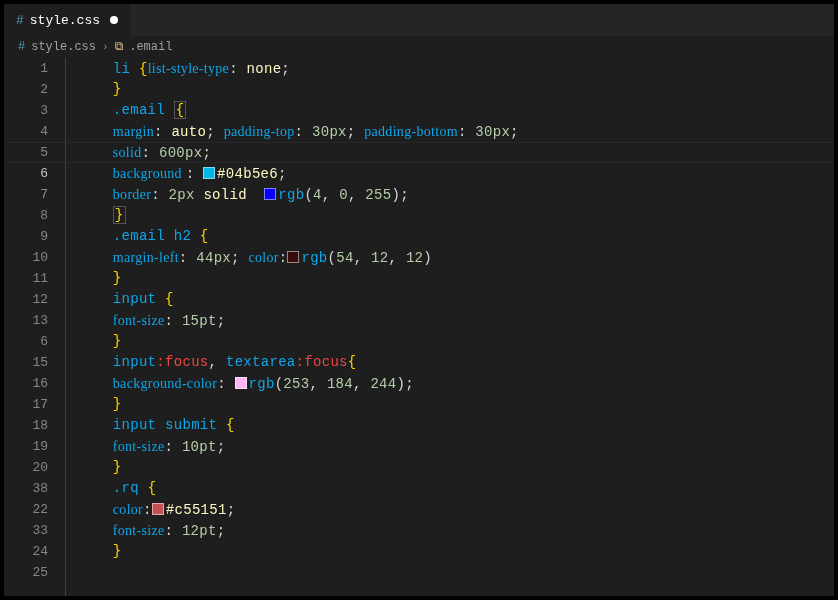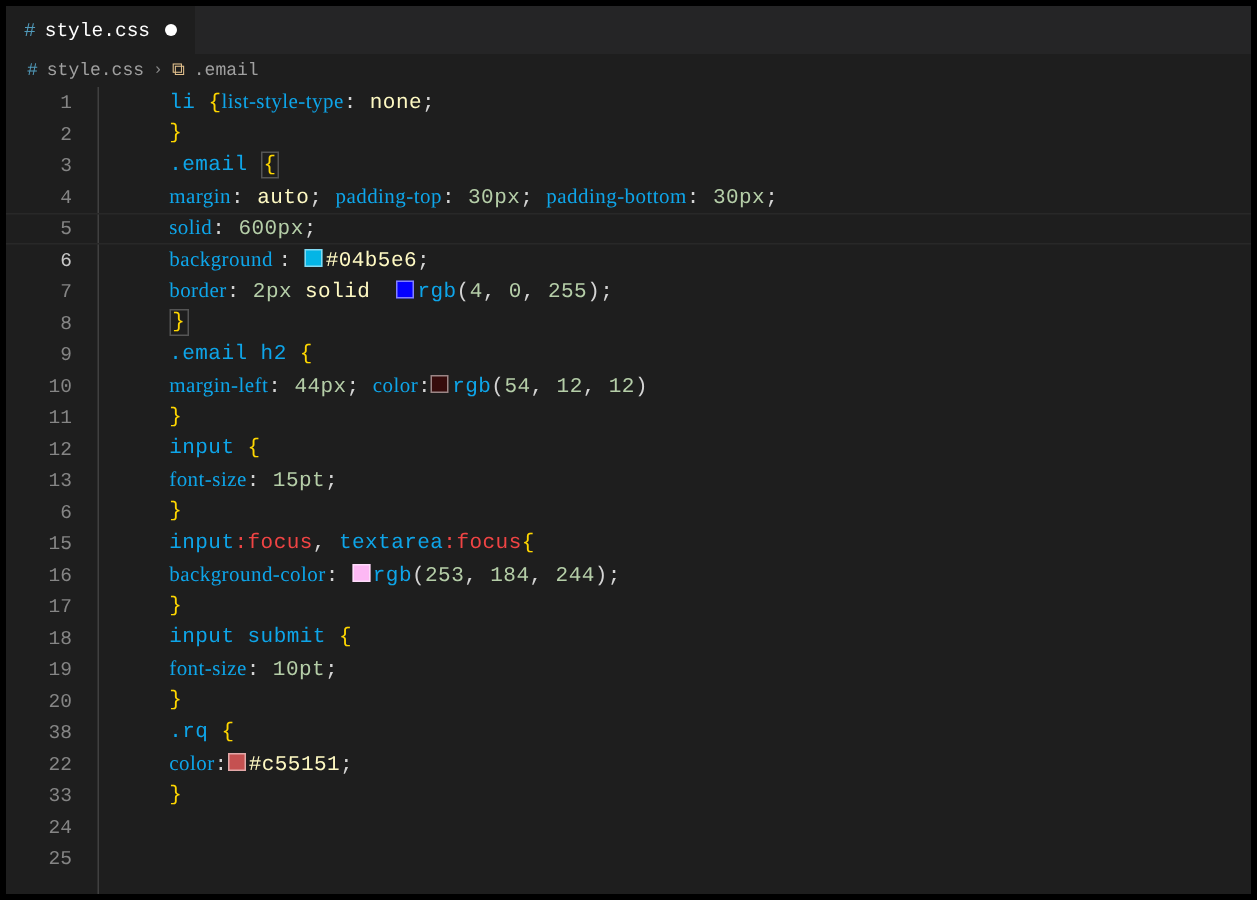--- a/index.html
+++ b/index.html
@@ -189,17 +189,18 @@
         <div class="line">    <span class="tok-prop">font-size</span><span class="tok-punct">: </span><span class="tok-num">15pt</span><span class="tok-punct">;</span></div>
         <div class="line">    <span class="tok-brace">}</span></div>
         <div class="line">    <span class="tok-sel">input</span><span class="tok-pseudo">:focus</span><span class="tok-punct">, </span><span class="tok-sel">textarea</span><span class="tok-pseudo">:focus</span><span class="tok-brace">{</span></div>
         <div class="line">    <span class="tok-prop">background-color</span><span class="tok-punct">: </span><span class="swatch" style="background: rgb(253, 184, 244);"></span><span class="tok-func">rgb</span><span class="tok-punct">(</span><span class="tok-num">253</span><span class="tok-punct">, </span><span class="tok-num">184</span><span class="tok-punct">, </span><span class="tok-num">244</span><span class="tok-punct">)</span><span class="tok-punct">;</span></div>
         <div class="line">    <span class="tok-brace">}</span></div>
         <div class="line">    <span class="tok-sel">input </span><span class="tok-sel">submit </span><span class="tok-brace">{</span></div>
         <div class="line">    <span class="tok-prop">font-size</span><span class="tok-punct">: </span><span class="tok-num">10pt</span><span class="tok-punct">;</span></div>
         <div class="line">    <span class="tok-brace">}</span></div>
         <div class="line">    <span class="tok-sel">.rq </span><span class="tok-brace">{</span></div>
         <div class="line">    <span class="tok-prop">color</span><span class="tok-punct">:</span><span class="swatch" style="background: rgb(197, 81, 81);"></span><span class="tok-val">#c55151</span><span class="tok-punct">;</span></div>
+        <div class="line">    <span class="tok-prop">font-size</span><span class="tok-punct">: </span><span class="tok-num">12pt</span><span class="tok-punct">;</span></div>
         <div class="line">    <span class="tok-brace">}</span></div>
       </div>
   </div>
 
 </div>
 
 </body></html>

